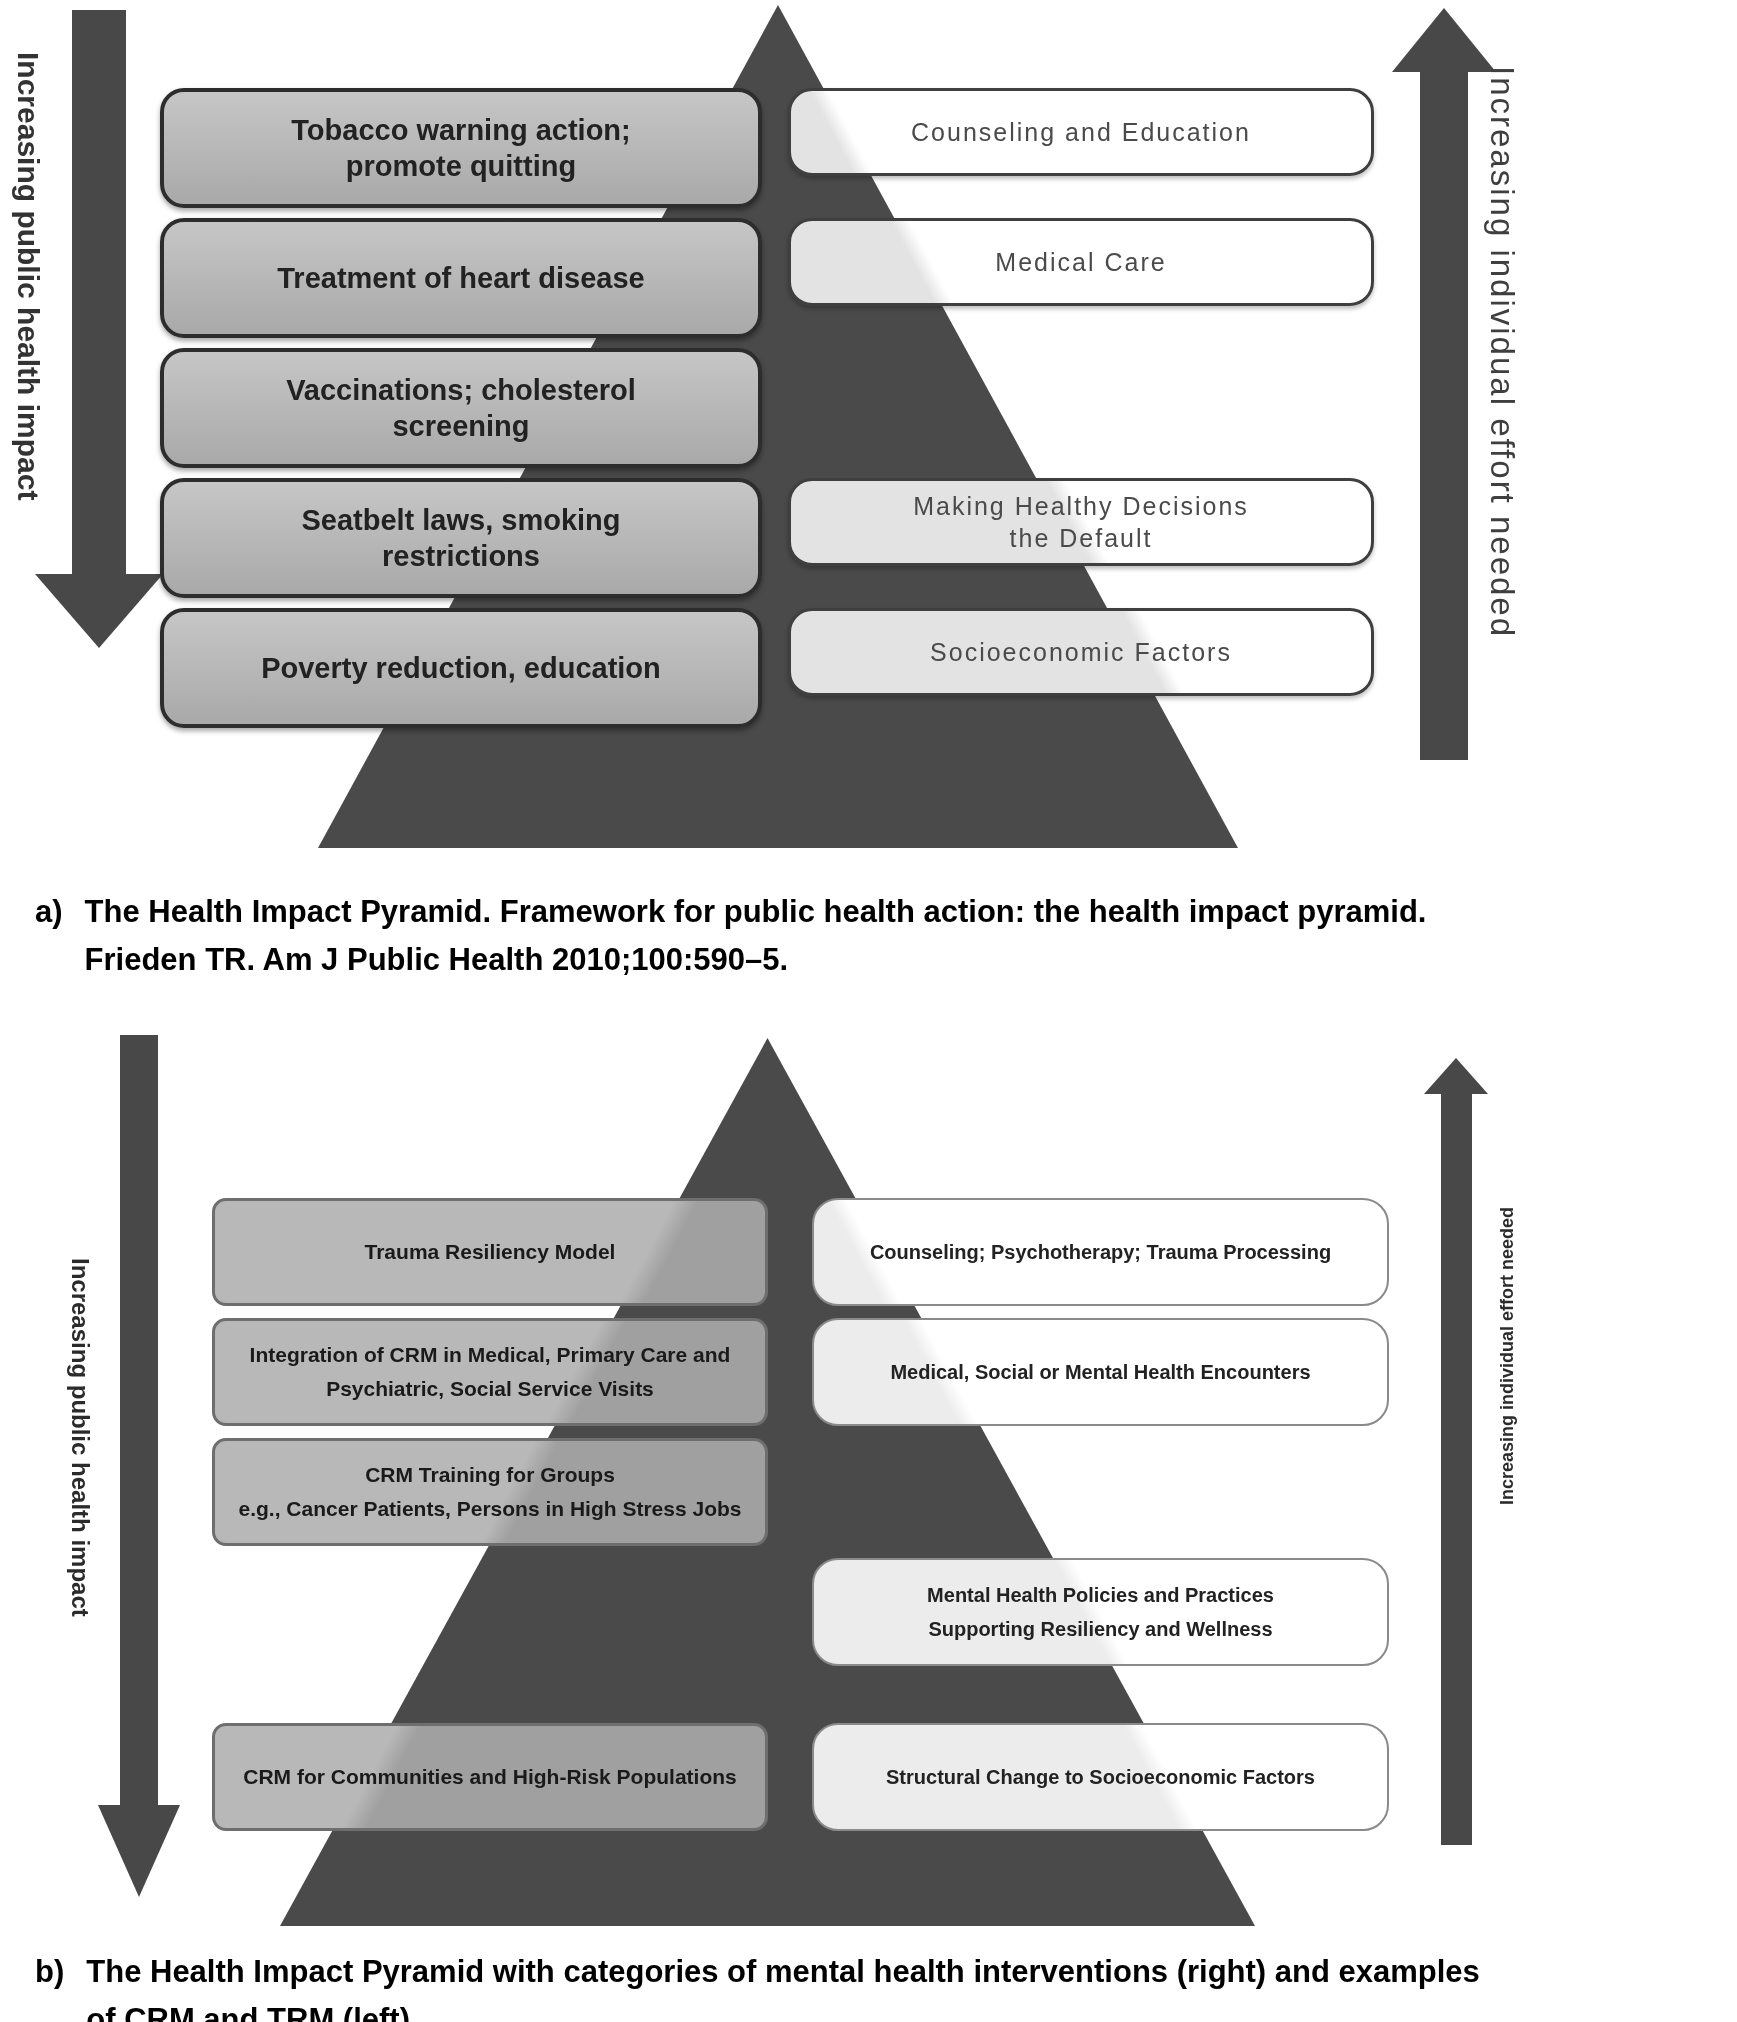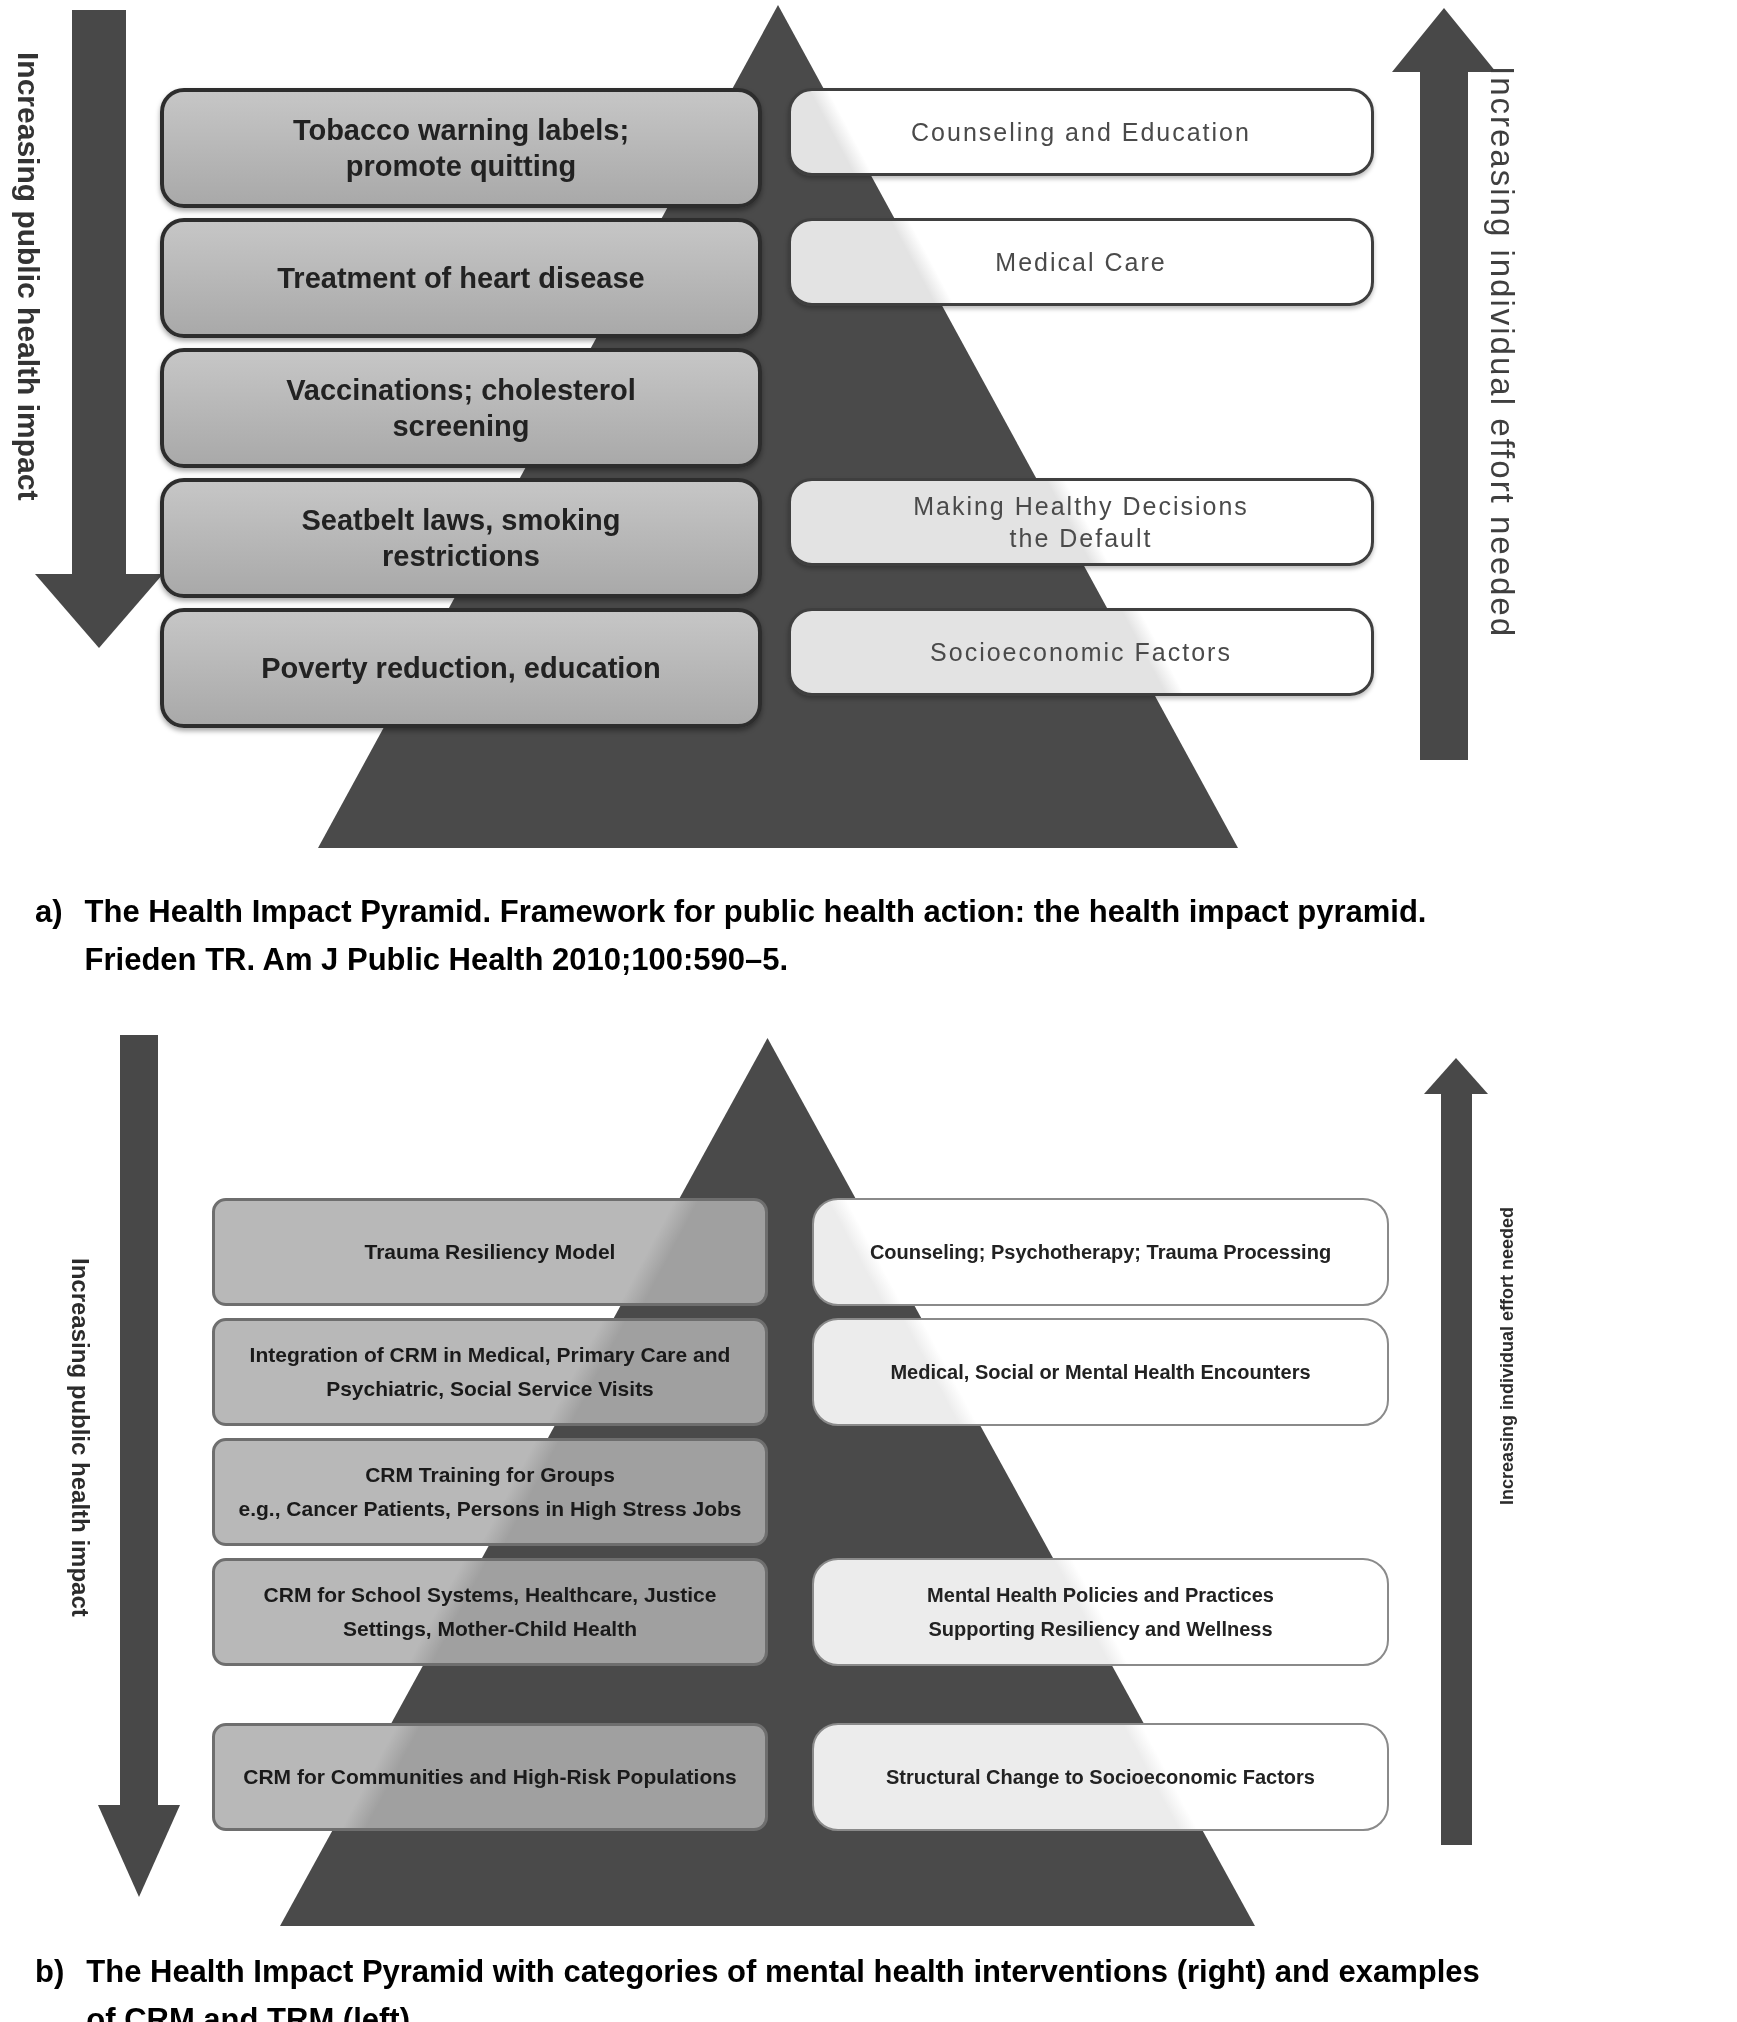--- a/index.html
+++ b/index.html
@@ -70,21 +70,21 @@
   <div class="pyramid" style="left:318px;top:5px;width:920px;height:843px;"></div>
 
   <div class="shaft" style="left:72px;top:10px;width:54px;height:566px;"></div>
   <div class="head head-down-a" style="left:35px;top:574px;"></div>
   <div class="vlabel v-down vla-left" style="left:46px;top:52px;">Increasing public health impact</div>
 
   <div class="head head-up-a" style="left:1392px;top:8px;"></div>
   <div class="shaft" style="left:1420px;top:70px;width:48px;height:690px;"></div>
   <div class="vlabel v-down vla-right" style="left:1522px;top:66px;">Increasing individual effort needed</div>
 
-  <div class="box box-al ra1">Tobacco warning labels;
+  <div class="box box-al ra1">Tobacco warning action;
 promote quitting</div>
   <div class="box box-ar ra1">Counseling and Education</div>
   <div class="box box-al ra2">Treatment of heart disease</div>
   <div class="box box-ar ra2">Medical Care</div>
   <div class="box box-al ra3">Vaccinations; cholesterol
 screening</div>
   <div class="box box-al ra4">Seatbelt laws, smoking
 restrictions</div>
   <div class="box box-ar ra4">Making Healthy Decisions
 the Default</div>
@@ -107,22 +107,20 @@
   <div class="shaft" style="left:1441px;top:1092px;width:31px;height:753px;"></div>
   <div class="vlabel v-up vlb-right" style="left:1494px;top:1505px;">Increasing individual effort needed</div>
 
   <div class="box box-bl rb1">Trauma Resiliency Model</div>
   <div class="box box-br rb1">Counseling; Psychotherapy; Trauma Processing</div>
   <div class="box box-bl rb2">Integration of CRM in Medical, Primary Care and
 Psychiatric, Social Service Visits</div>
   <div class="box box-br rb2">Medical, Social or Mental Health Encounters</div>
   <div class="box box-bl rb3">CRM Training for Groups
 e.g., Cancer Patients, Persons in High Stress Jobs</div>
-  <div class="box box-bl rb4">CRM for School Systems, Healthcare, Justice
-Settings, Mother-Child Health</div>
   <div class="box box-br rb4">Mental Health Policies and Practices
 Supporting Resiliency and Wellness</div>
   <div class="box box-bl rb5">CRM for Communities and High-Risk Populations</div>
   <div class="box box-br rb5">Structural Change to Socioeconomic Factors</div>
 
   <div class="caption" style="top:1948px;">
     <div>b)</div>
     <div class="cap-text">The Health Impact Pyramid with categories of mental health interventions (right) and examples
 of CRM and TRM (left)</div>
   </div>

